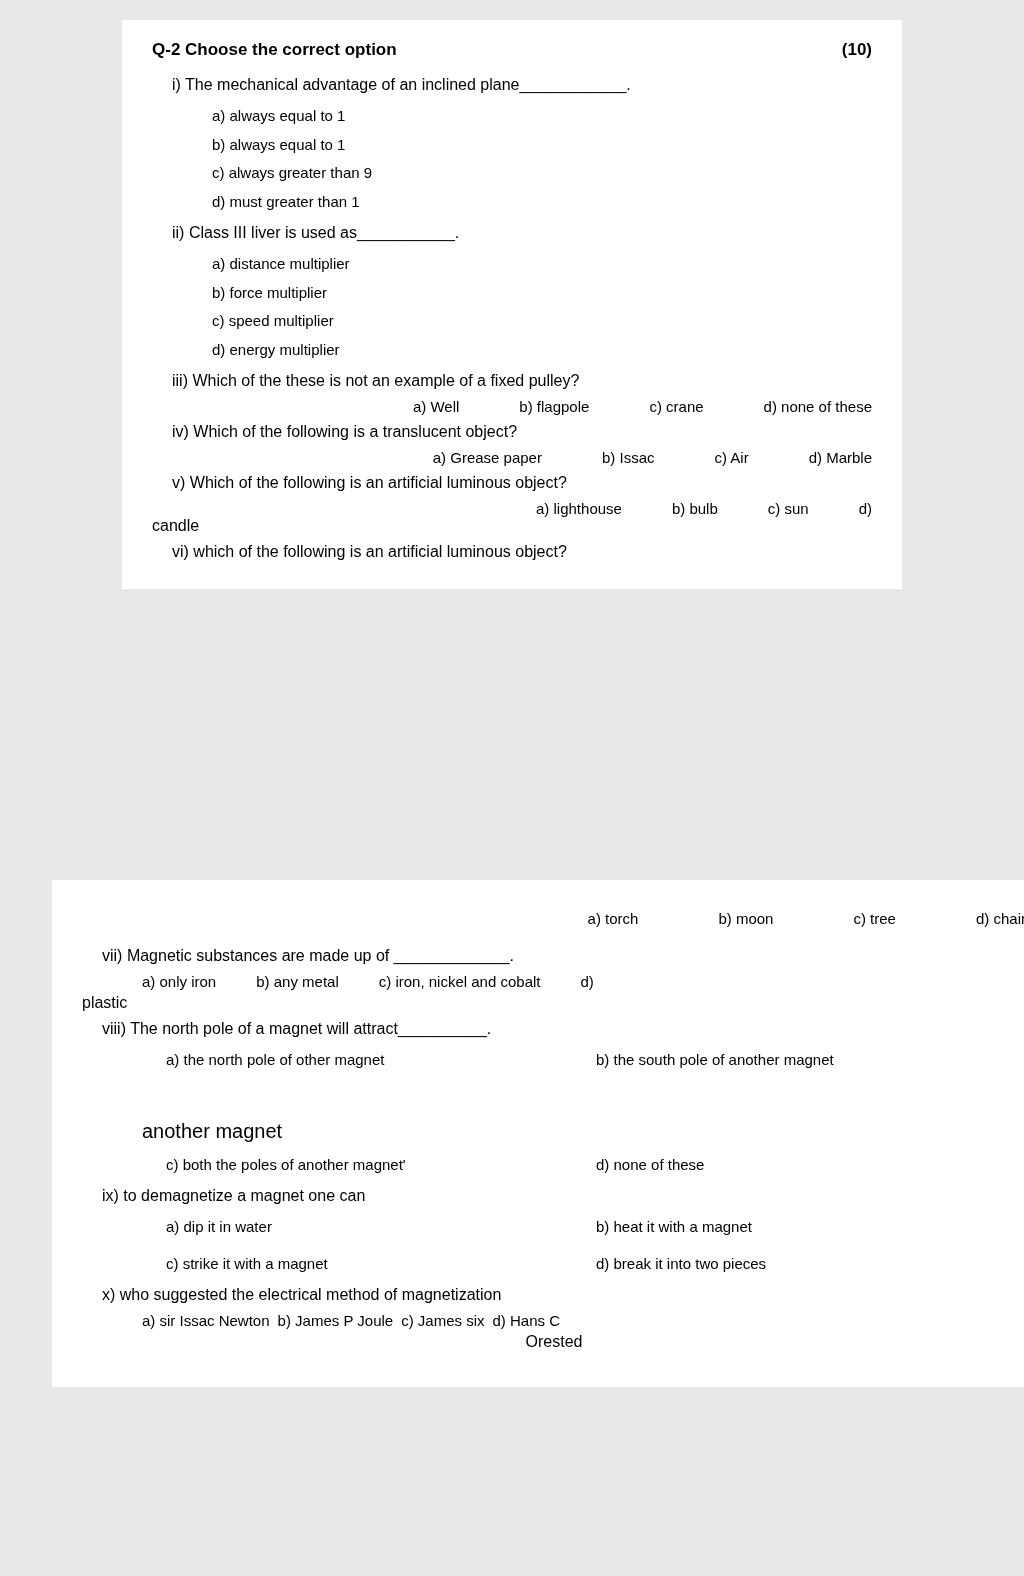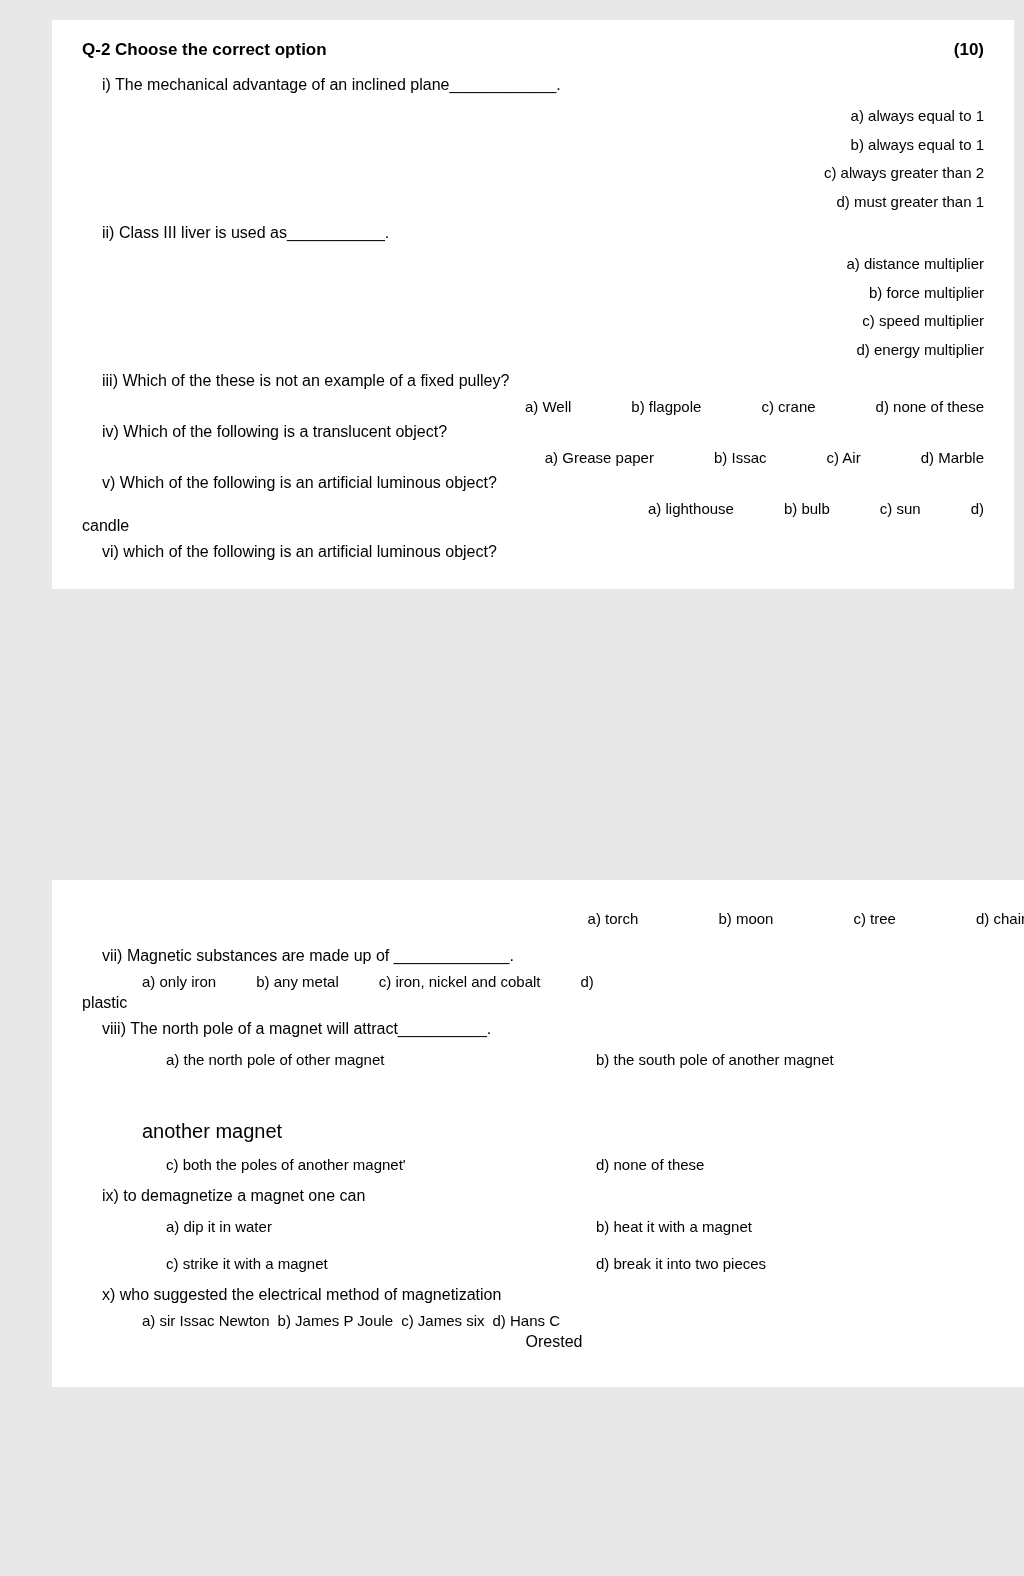--- a/index.html
+++ b/index.html
@@ -6,41 +6,40 @@
     body {
       font-family: Arial, sans-serif;
       font-size: 16px;
       background: #e8e8e8;
       width: 1024px;
       min-height: 1576px;
     }
     .page {
       background: #ffffff;
       margin: 0 auto;
-      width: 962px;
+      width: 780px;
       padding: 20px 30px;
     }
     .question-header {
       display: flex;
       justify-content: space-between;
       font-weight: bold;
       font-size: 17px;
       margin-bottom: 16px;
     }
     .question-text {
       margin-left: 20px;
       margin-bottom: 8px;
       font-size: 16px;
     }
     .options-block {
       margin-left: 60px;
       margin-bottom: 8px;
       font-size: 15px;
       line-height: 1.9;
-      text-align: right;
     }
     .options-inline {
       margin-left: 60px;
       margin-bottom: 8px;
       font-size: 15px;
       display: flex;
       gap: 60px;
       justify-content: flex-end;
     }
     .candle-line {
@@ -74,21 +73,21 @@
     <div class="question-header">
       <span>Q-2 Choose the correct option</span>
       <span>(10)</span>
     </div>
 
     <div class="sub-section">
       <div class="question-text">i) The mechanical advantage of an inclined plane____________.</div>
       <div class="options-block">
         <div>a) always equal to 1</div>
         <div>b) always equal to 1</div>
-        <div>c) always greater than 2</div>
+        <div>c) always greater than 9</div>
         <div>d) must greater than 1</div>
       </div>
     </div>
 
     <div class="sub-section">
       <div class="question-text">ii) Class III liver is used as___________.</div>
       <div class="options-block">
         <div>a) distance multiplier</div>
         <div>b) force multiplier</div>
         <div>c) speed multiplier</div>

